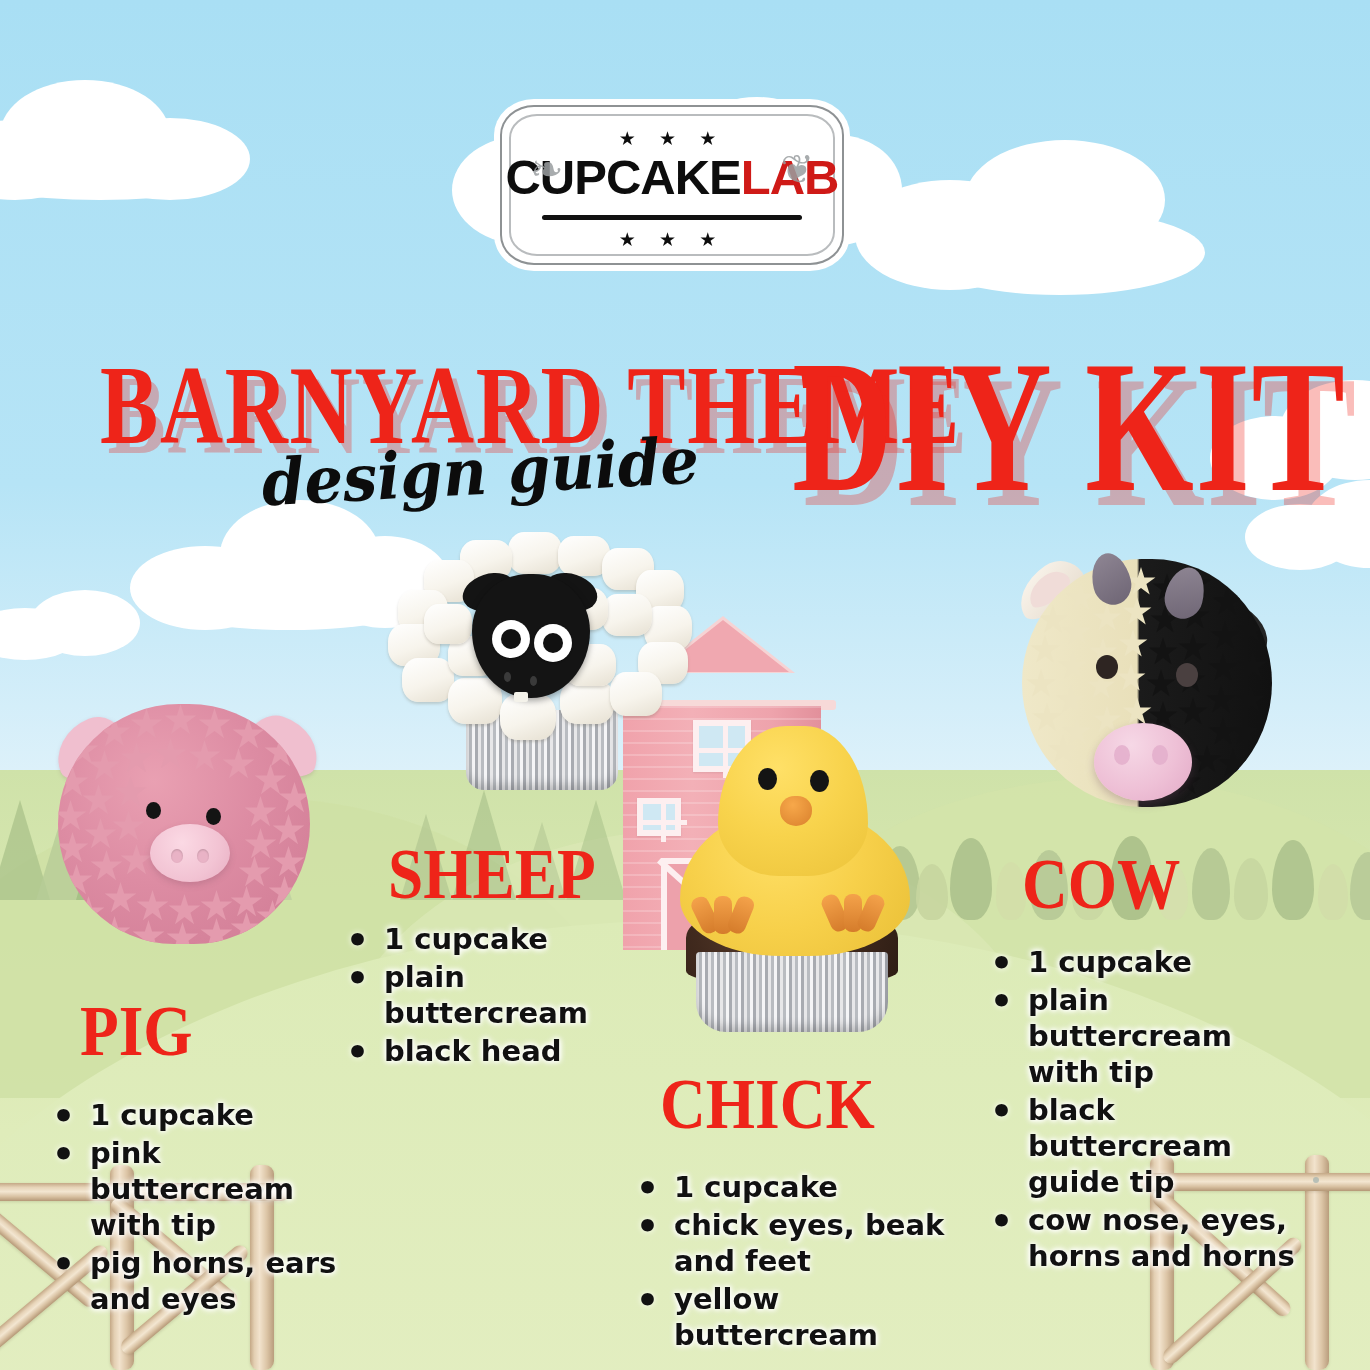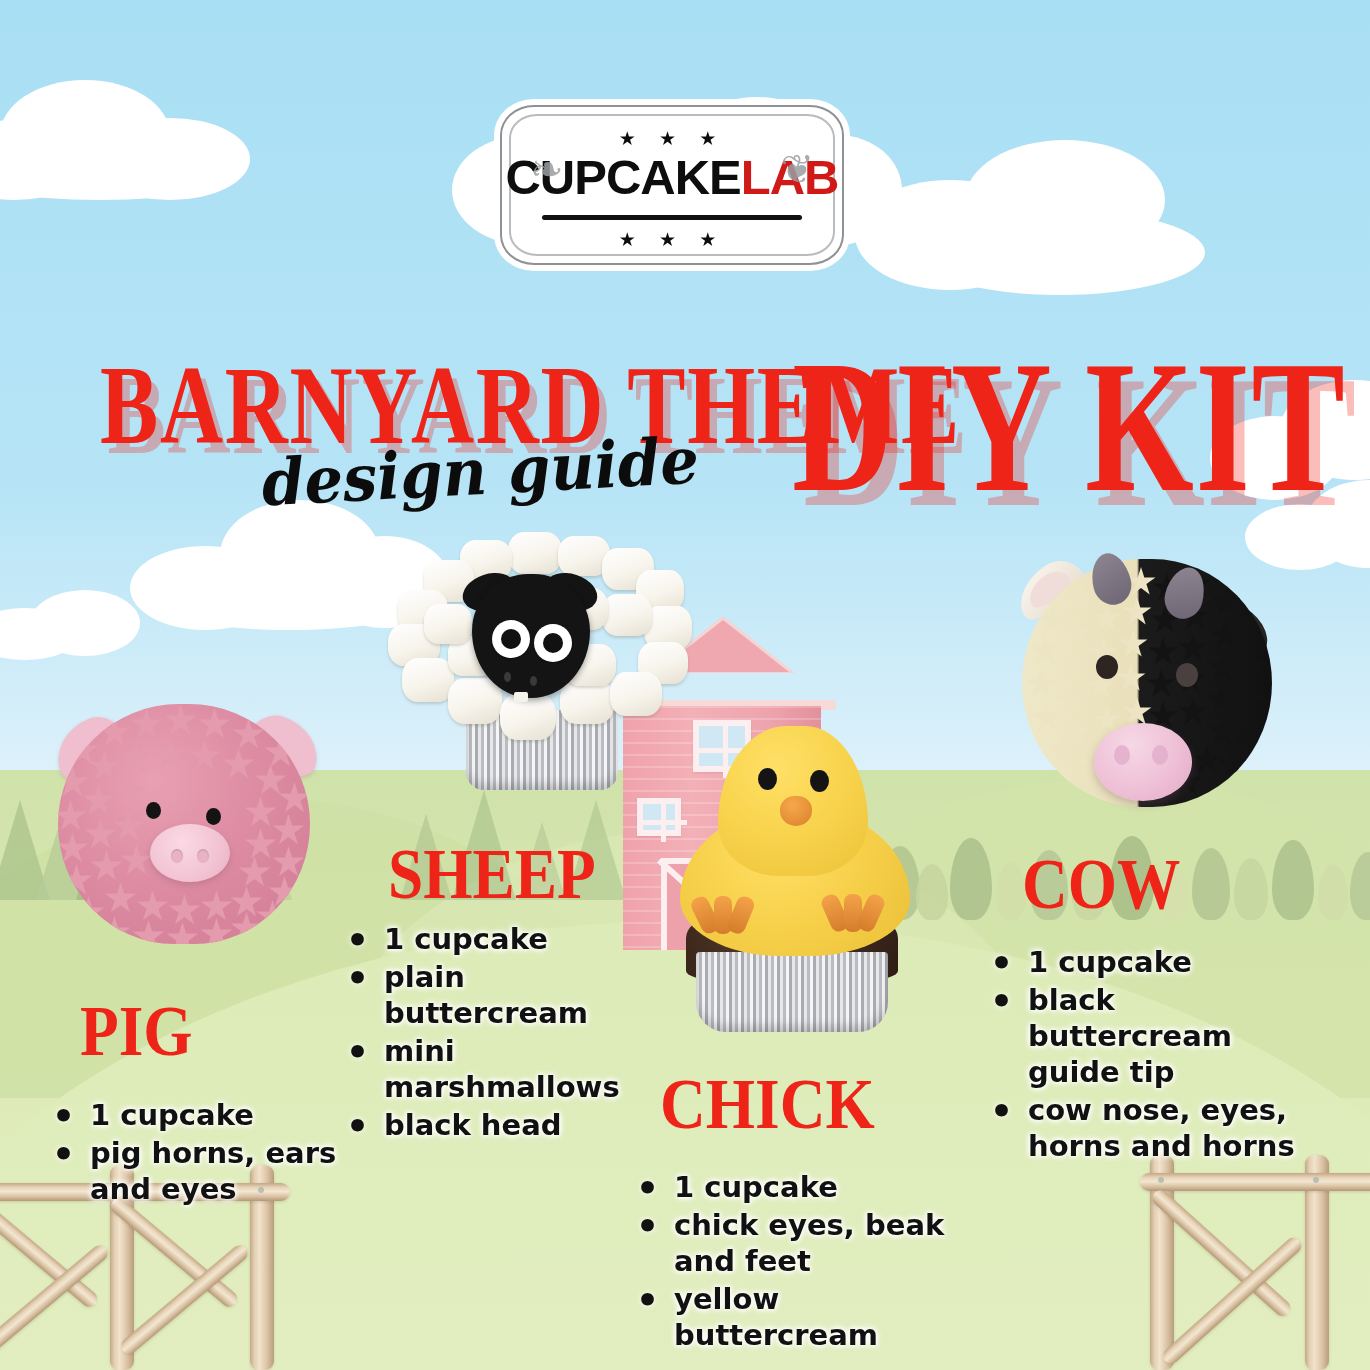--- a/index.html
+++ b/index.html
@@ -559,45 +559,46 @@
     <div class="cow-snout" style="left:84px; top:178px;">
       <i style="left:20px;"></i>
         <i style="left:58px;"></i>
     </div>
   </div>
 
   <div>
     <div class="an-head" style="left:80px; top:995px; font-size:72px; transform:scaleX(.88);">PIG</div>
     <ul class="an-list" style="left:44px; top:1098px; width:330px;">
       <li>1 cupcake</li>
+      <li>pink buttercream with tip</li>
       <li>pig horns, ears and eyes</li>
     </ul>
   </div>
 
   <div>
     <div class="an-head" style="left:388px; top:838px; font-size:72px; transform:scaleX(.88);">SHEEP</div>
     <ul class="an-list" style="left:338px; top:922px; width:330px;">
       <li>1 cupcake</li>
       <li>plain buttercream</li>
-      <li>mini marshmallows</li>
       <li>black head</li>
     </ul>
   </div>
 
   <div>
     <div class="an-head" style="left:660px; top:1068px; font-size:72px; transform:scaleX(.88);">CHICK</div>
     <ul class="an-list" style="left:628px; top:1170px; width:340px;">
       <li>1 cupcake</li>
       <li>chick eyes, beak and feet</li>
       <li>yellow buttercream</li>
     </ul>
   </div>
 
   <div>
     <div class="an-head" style="left:1022px; top:848px; font-size:72px; transform:scaleX(.88);">COW</div>
     <ul class="an-list" style="left:982px; top:945px; width:330px;">
       <li>1 cupcake</li>
+      <li>plain buttercream with tip</li>
       <li>black buttercream guide tip</li>
       <li>cow nose, eyes, horns and horns</li>
     </ul>
   </div>
 
 </div>
 
 </body></html>

